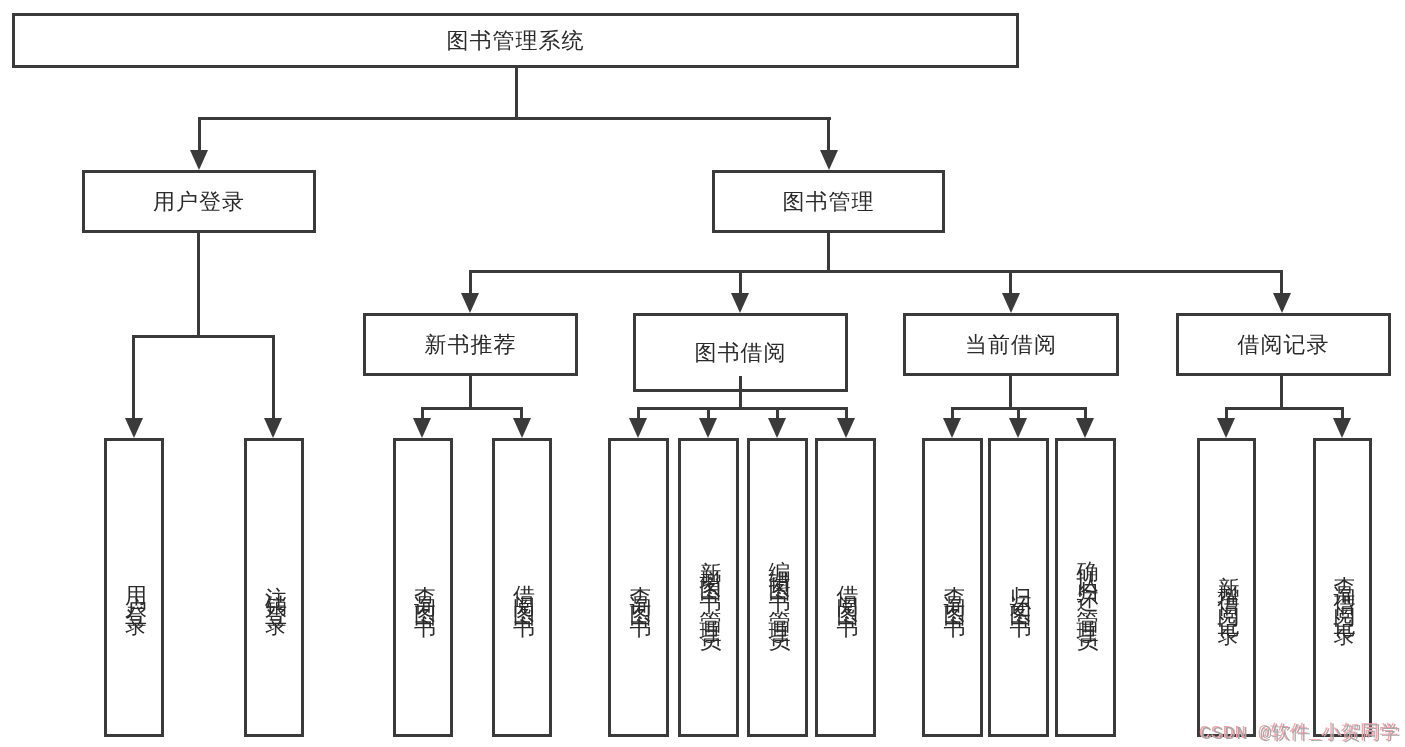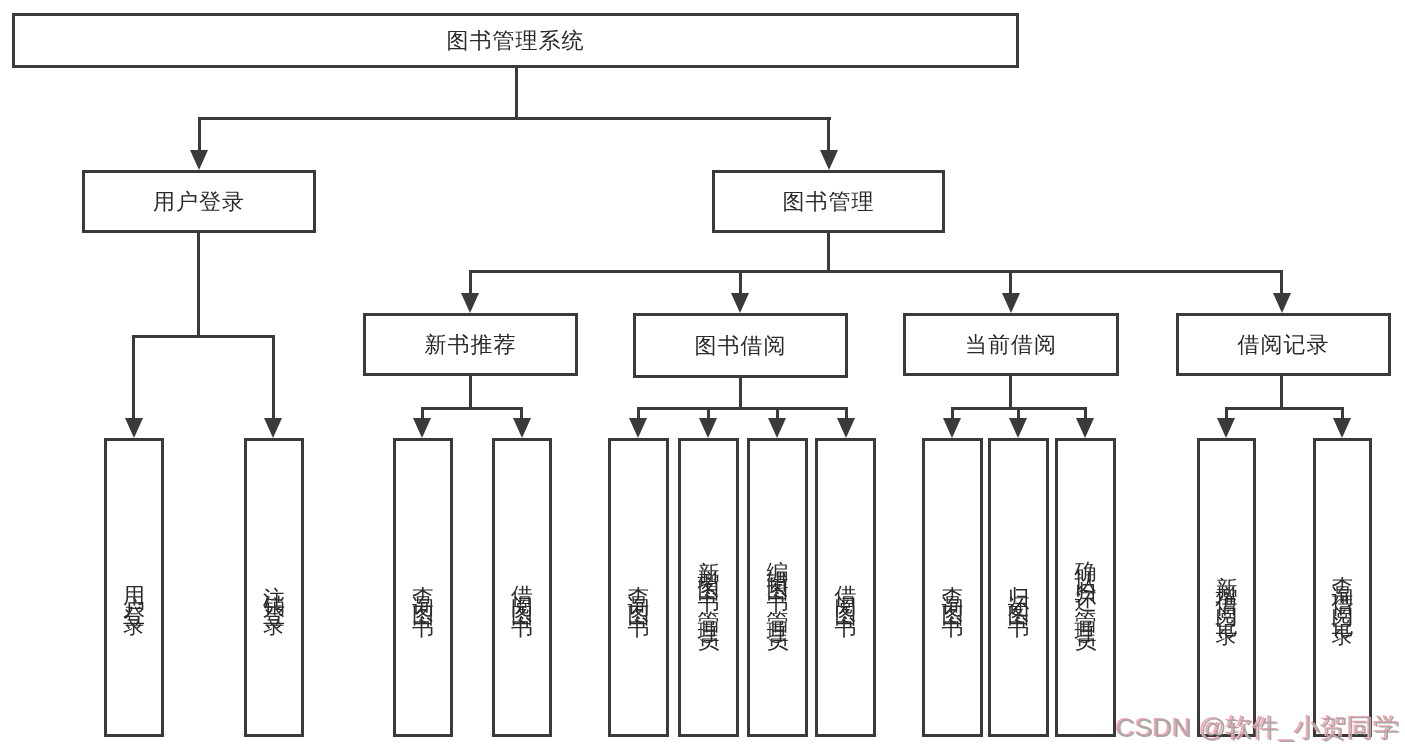--- a/index.html
+++ b/index.html
@@ -1,52 +1,52 @@
 <!DOCTYPE html>
 <html><head>
 <meta charset="utf-8">
 <style>
   html,body{margin:0;padding:0;background:#ffffff;}
   .stage{
     position:relative;width:1405px;height:747px;background:#ffffff;overflow:hidden;
-    font-family:Liberation Sans, sans-serif;
+    font-family:Liberation Mono, monospace;
   }
   .node{
     position:absolute;box-sizing:border-box;border:3px solid #3a3a3a;background:#ffffff;
     display:flex;align-items:center;justify-content:center;
     color:#2a2a2a;font-size:22px;letter-spacing:1px;white-space:nowrap;
   }
   .vbox{
     writing-mode:vertical-rl;text-orientation:upright;
     letter-spacing:10px;white-space:normal;line-height:1;
   }
   .line{position:absolute;background:#3a3a3a;}
   .arrow{
     position:absolute;width:0;height:0;
     border-left:9px solid transparent;border-right:9px solid transparent;
     border-top:20px solid #3a3a3a;
   }
   .watermark{
     position:absolute;right:4px;bottom:1px;
-    font-size:26px;color:#a7a7a7;letter-spacing:0.5px;
+    font-size:19px;color:#a7a7a7;letter-spacing:0.5px;
     text-shadow:-2px -1px 0 #f8a3ac;
   }
 </style>
 </head>
 <body>
 
 <div class="stage">
 
   <div class="node" style="left:12px;top:13px;width:1007px;height:55px;">图书管理系统</div>
 
   <div class="node" style="left:82px;top:170px;width:234px;height:63px;">用户登录</div>
   <div class="node" style="left:363px;top:313px;width:215px;height:63px;">新书推荐</div>
 
   <div class="node" style="left:712px;top:170px;width:233px;height:63px;">图书管理</div>
-  <div class="node" style="left:633px;top:313px;width:215px;height:65px;">图书借阅</div>
+  <div class="node" style="left:633px;top:313px;width:215px;height:79px;">图书借阅</div>
   <div class="node" style="left:1176px;top:313px;width:215px;height:63px;">借阅记录</div>
   <div class="node" style="left:903px;top:313px;width:216px;height:63px;">当前借阅</div>
 
   <div class="node vbox" style="left:104px;top:438px;width:60px;height:299px;">用户登录</div>
   <div class="node vbox" style="left:244px;top:438px;width:60px;height:299px;">注销登录</div>
 
   <div class="node vbox" style="left:393px;top:438px;width:60px;height:299px;">查询图书</div>
   <div class="node vbox" style="left:492px;top:438px;width:60px;height:299px;">借阅图书</div>
 
   <div class="node vbox" style="left:608px;top:438px;width:61px;height:299px;">查询图书</div>

